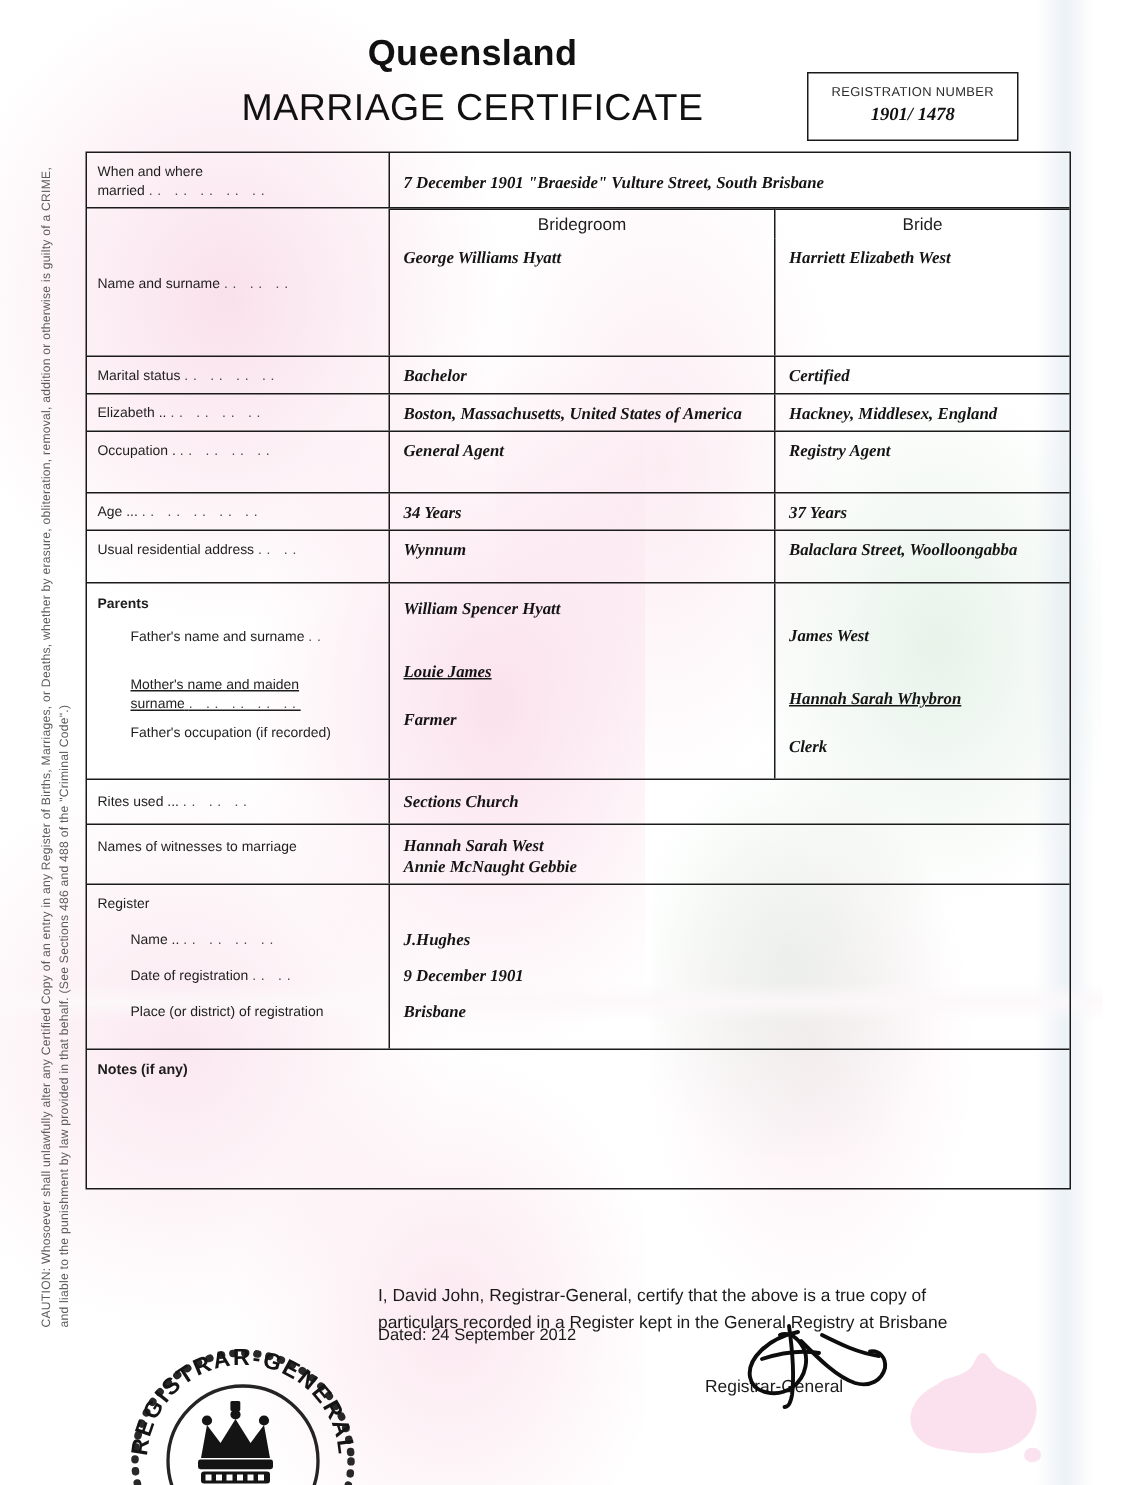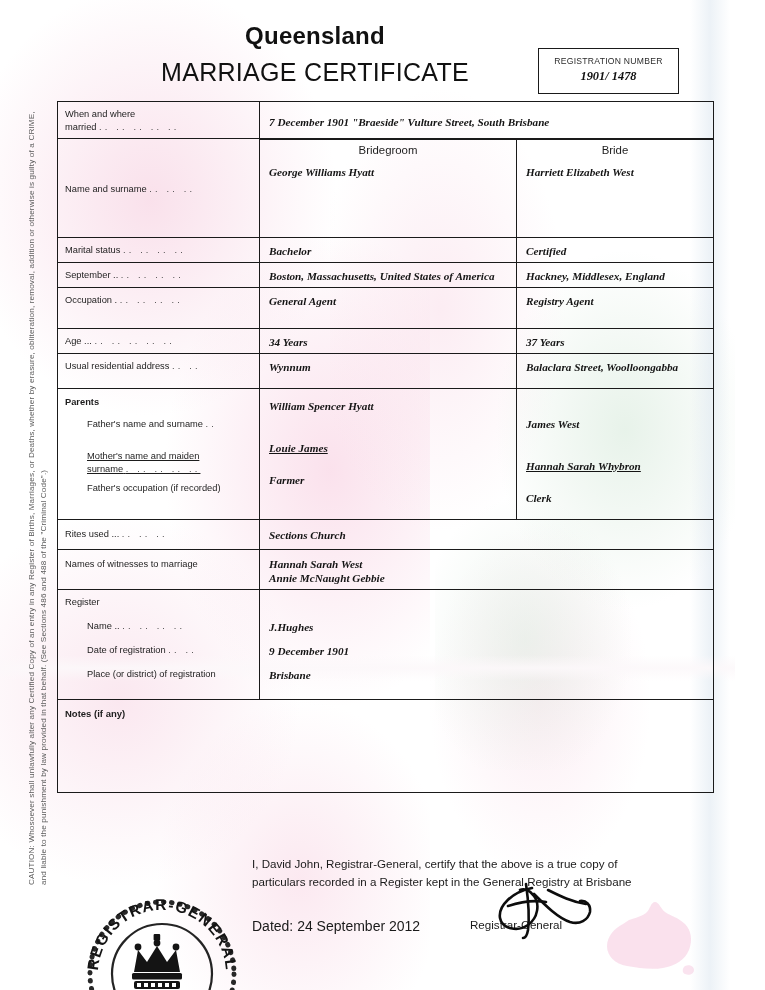--- a/index.html
+++ b/index.html
@@ -247,22 +247,22 @@
     left: 252px;
     top: 855px;
     width: 440px;
     font-size: 11.6px;
     line-height: 18px;
     color: #1a1a1a;
   }
   #dated {
     position: absolute;
     left: 252px;
-    top: 918px;
-    font-size: 14px;
+    top: 884px;
+    font-size: 11px;
     color: #1a1a1a;
   }
   #reggen-label {
     position: absolute;
     left: 470px;
     top: 918px;
     font-size: 11.6px;
     color: #1a1a1a;
   }
   #signature {
@@ -348,21 +348,21 @@
       <div class="lcell">
         <span>Marital status</span>
         <span class="dots">.. .. .. ..</span>
       </div>
       <div class="vcell split">Bachelor</div>
       <div class="vcell bride">Certified</div>
     </div>
 
     <div class="row">
       <div class="lcell">
-        <span>September ..</span>
+        <span>Elizabeth ..</span>
         <span class="dots">.. .. .. ..</span>
       </div>
       <div class="vcell split">Boston, Massachusetts, United States of America</div>
       <div class="vcell bride">Hackney, Middlesex, England</div>
     </div>
 
     <div class="row">
       <div class="lcell">
         <span>Occupation .</span>
         <span class="dots">.. .. .. ..</span>

